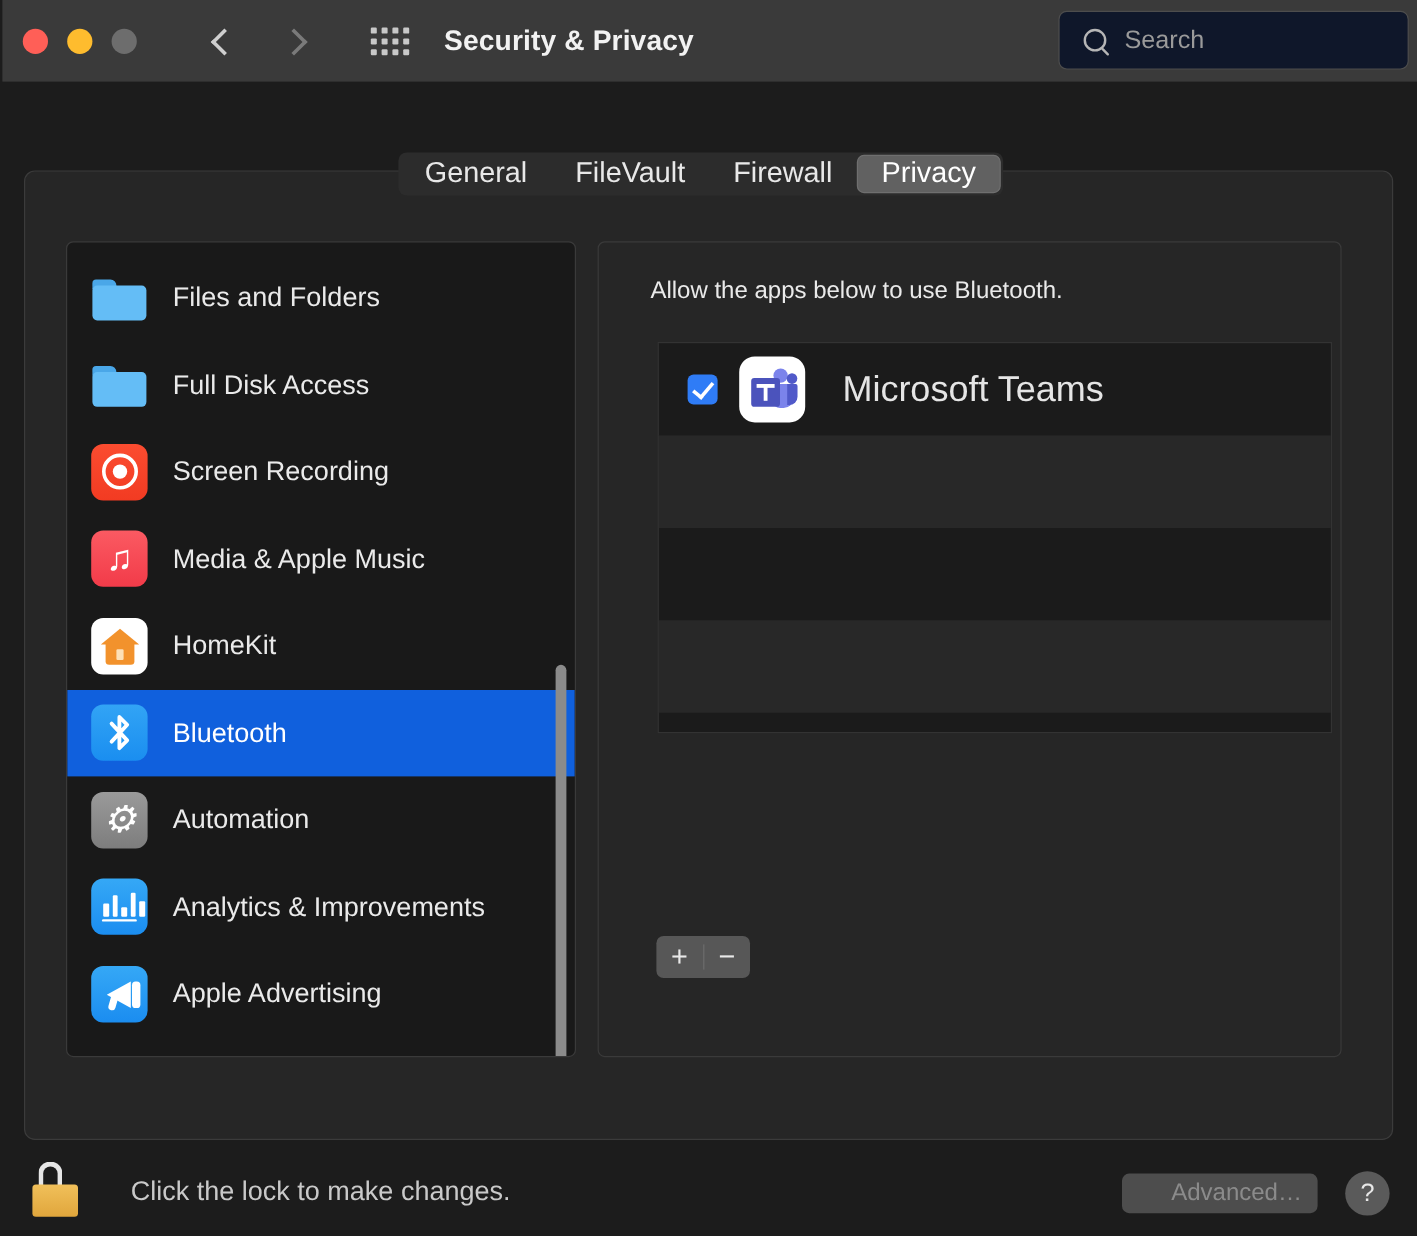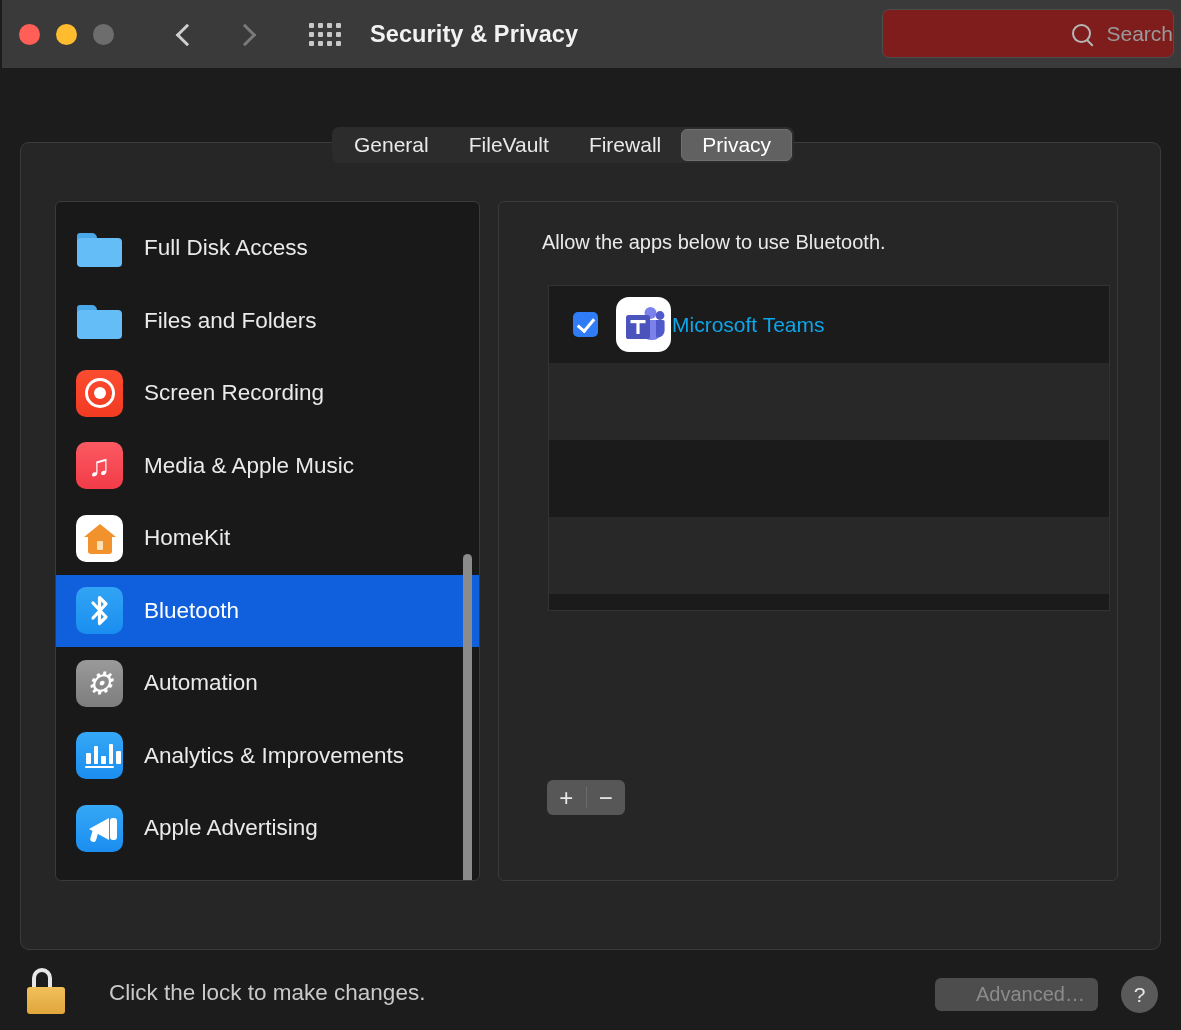--- a/index.html
+++ b/index.html
@@ -76,25 +76,24 @@
     color: #f2f2f2;
     letter-spacing: 0.1px;
   }
 
   .searchbox {
     position: absolute;
     right: 9px; top: 9px;
     width: 292px; height: 49px;
     border: 1px solid #4d4d4d;
     border-radius: 7px;
-    background: #7f1d1d;
+    background: #0f172a;
     display: flex;
     align-items: center;
     padding-left: 20px;
-    justify-content: flex-end;
   }
   .search-glass {
     width: 19px; height: 19px;
     border: 2.4px solid #b6b6b6;
     border-radius: 50%;
     position: relative;
     flex: none;
   }
   .search-glass::after {
     content: "";
@@ -123,21 +122,21 @@
     align-items: center;
     padding: 0 2px;
     z-index: 5;
   }
   .tab {
     height: 32px;
     padding: 0 20px;
     display: flex;
     align-items: center;
     justify-content: center;
-    font-size: 21px;
+    font-size: 24px;
     color: #e8e8e8;
     border-radius: 6px;
   }
   .tab.active {
     background: #616161;
     border: 1px solid #6f6f6f;
     color: #ffffff;
   }
 
   
@@ -353,23 +352,23 @@
   }
   .teams-icon {
     width: 55px; height: 55px;
     margin-left: 18px;
     background: #ffffff;
     border-radius: 13px;
     position: relative;
     flex: none;
   }
   .app-name {
-    margin-left: 1px;
-    font-size: 21px;
-    color: #0ea5e9;
+    margin-left: 31px;
+    font-size: 30px;
+    color: #e5e5e5;
   }
 
   .plusminus {
     position: absolute;
     left: 526px; top: 637px;
     width: 78px; height: 35px;
     background: #575757;
     border-radius: 6px;
     display: flex;
   }
@@ -485,29 +484,29 @@
   <div class="panel">
 
     <div class="sidebar">
       <div class="side-list">
 
         <div class="side-row">
           <span class="appicon ic-folder">
             <i class="tab-top"></i>
               <i class="body"></i>
           </span>
-          <span class="side-label">Full Disk Access</span>
+          <span class="side-label">Files and Folders</span>
         </div>
 
         <div class="side-row">
           <span class="appicon ic-folder">
             <i class="tab-top"></i>
               <i class="body"></i>
           </span>
-          <span class="side-label">Files and Folders</span>
+          <span class="side-label">Full Disk Access</span>
         </div>
 
         <div class="side-row">
           <span class="appicon ic-record">
             <i class="ring"></i>
               <i class="core"></i>
           </span>
           <span class="side-label">Screen Recording</span>
         </div>
 

